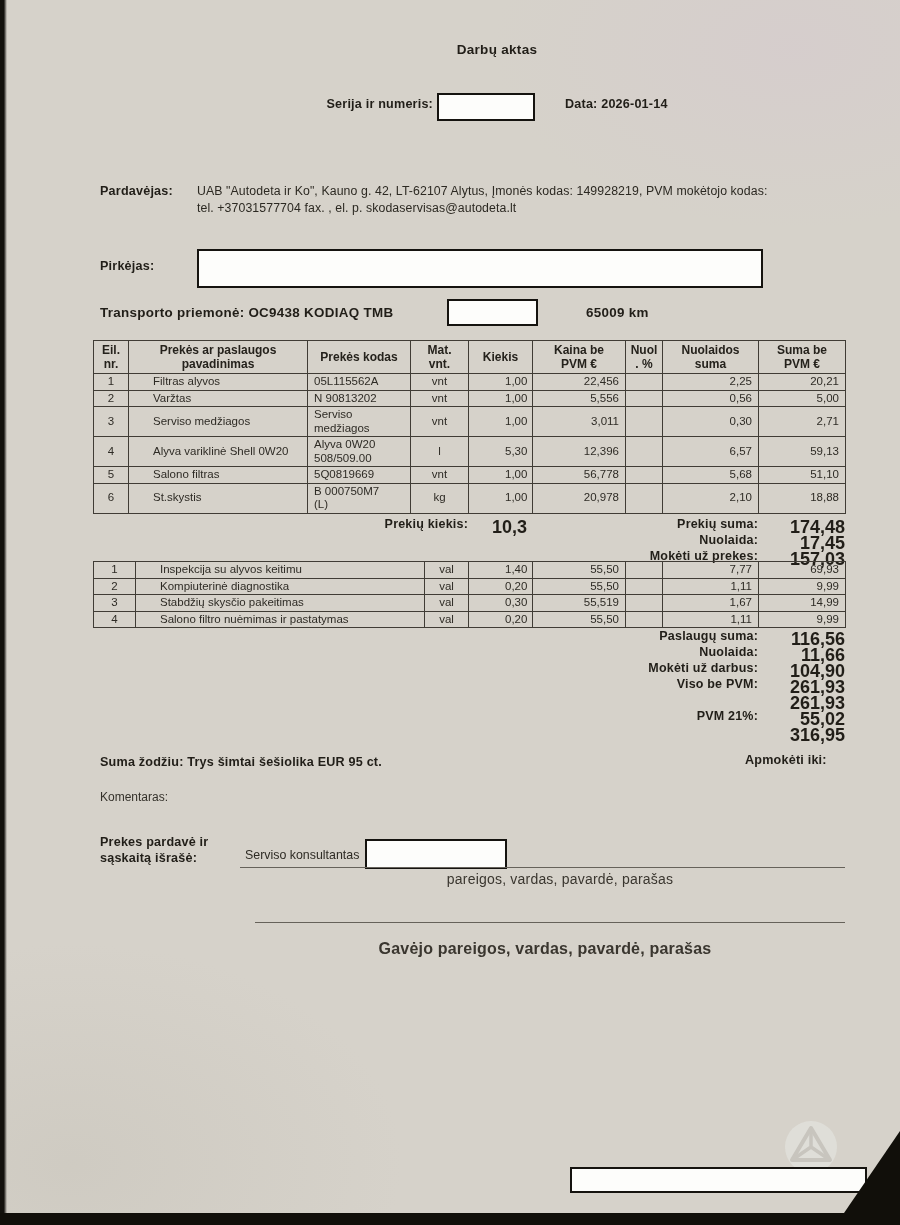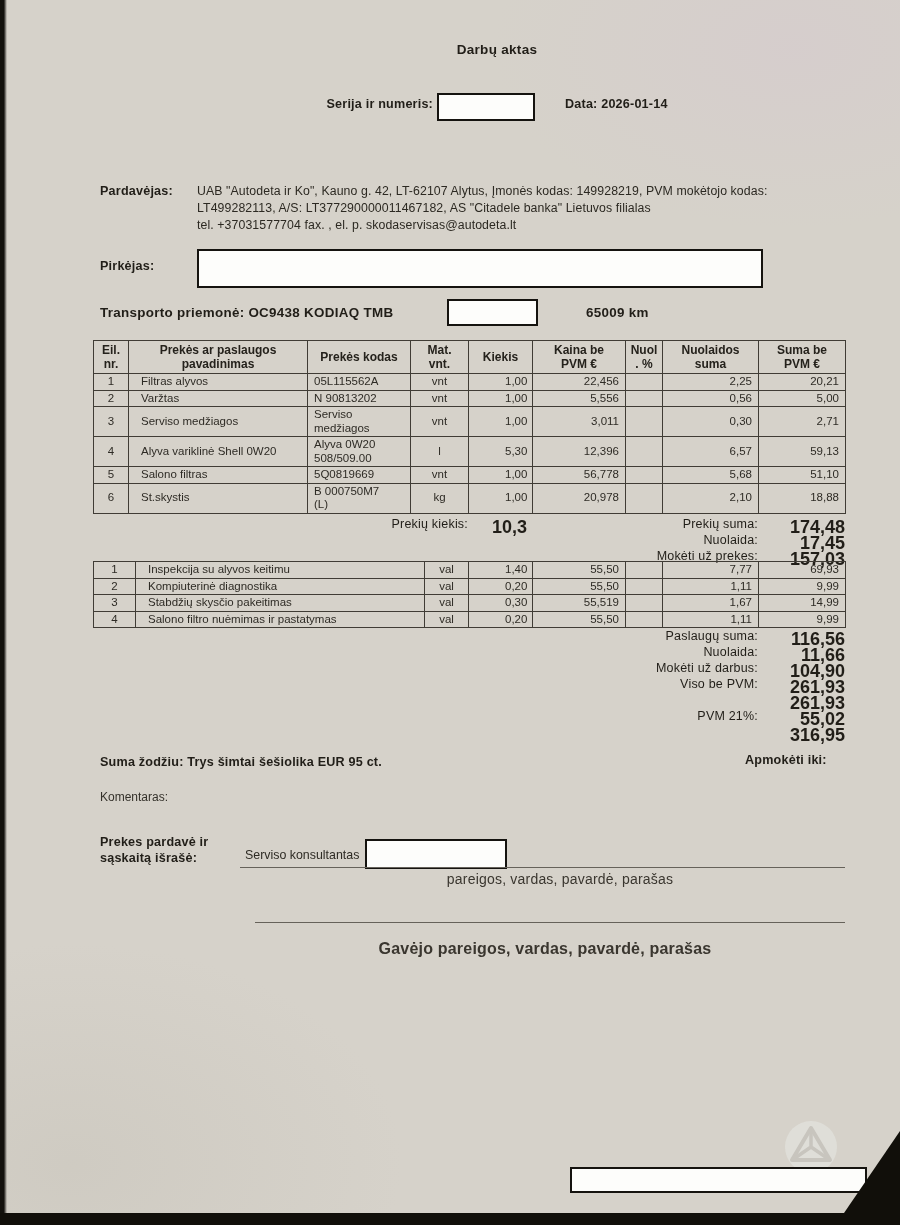--- a/index.html
+++ b/index.html
@@ -18,24 +18,24 @@
   .lbl{font-size:12.6px;letter-spacing:.2px;}
   .txt{font-size:12.3px;line-height:17px;letter-spacing:.1px;color:#2c2922;}
   .whitebox{background:#fdfdfb;border:2px solid #15130f;}
   
   table{border-collapse:collapse;table-layout:fixed;width:752px;}
   td,th{border:1.5px solid #403c35;overflow:hidden;}
   th{font-size:12px;line-height:14px;text-align:center;vertical-align:middle;
      font-weight:bold;color:#25221c;padding:2px 2px;white-space:pre-line;}
   td{font-size:11.5px;line-height:13.5px;color:#2e2b25;padding:1px 4px;vertical-align:middle;}
   td.c{text-align:center;}
-  td.l{text-align:left;padding-left:12px;}
+  td.l{text-align:left;padding-left:24px;}
   td.code{text-align:left;padding-left:6px;white-space:pre-line;}
   td.r{text-align:right;padding-right:6px;padding-left:36px;}
-  .sumlabel{font-size:12.5px;font-weight:normal;color:#211e18;text-align:right;letter-spacing:.2px;}
+  .sumlabel{font-size:12.5px;font-weight:bold;color:#211e18;text-align:right;letter-spacing:.2px;}
   .sumval{font-size:18px;font-weight:bold;color:#211e18;text-align:right;}
   .underline{border-bottom:1.5px solid #66625a;}
   .caption{font-size:14px;color:#3a362f;text-align:center;letter-spacing:.2px;}
   
   .edge-left{left:0;top:0;bottom:0;width:7px;
     background:linear-gradient(to right,#13110d 0%,#13110d 55%,rgba(19,17,13,0) 100%);}
   .edge-bottom{left:0;bottom:0;width:900px;height:12px;background:#110f0a;}
   .edge-corner{right:0;bottom:12px;width:0;height:0;
     border-bottom:82px solid #110f0a;border-left:56px solid transparent;}
 </style>
@@ -46,21 +46,20 @@
 
   <div class="abs title b" style="left:397px;top:42px;width:200px;">Darbų aktas</div>
 
   <div class="abs lbl b" style="left:240px;top:97px;width:193px;text-align:right;">Serija ir numeris:</div>
   <div class="abs whitebox" style="left:437px;top:93px;width:94px;height:24px;"></div>
   <div class="abs lbl b" style="left:565px;top:97px;">Data: 2026-01-14</div>
 
   <div class="abs lbl b" style="left:100px;top:184px;">Pardavėjas:</div>
   <div class="abs txt" style="left:197px;top:183px;width:648px;">
     <div>UAB "Autodeta ir Ko", Kauno g. 42, LT-62107 Alytus, Įmonės kodas: 149928219, PVM mokėtojo kodas:</div>
-    <div>LT499282113, A/S: LT377290000011467182, AS "Citadele banka" Lietuvos filialas</div>
     <div>tel. +37031577704 fax. , el. p. skodaservisas@autodeta.lt</div>
   </div>
 
   <div class="abs lbl b" style="left:100px;top:259px;">Pirkėjas:</div>
   <div class="abs whitebox" style="left:197px;top:249px;width:562px;height:35px;"></div>
 
   <div class="abs b" style="left:100px;top:305px;font-size:13.4px;letter-spacing:.3px;white-space:nowrap;">Transporto priemonė: OC9438 KODIAQ TMB</div>
   <div class="abs whitebox" style="left:447px;top:299px;width:87px;height:23px;"></div>
   <div class="abs b" style="left:540px;top:305px;font-size:13.4px;letter-spacing:.3px;margin-left:46px;">65009 km</div>
 

